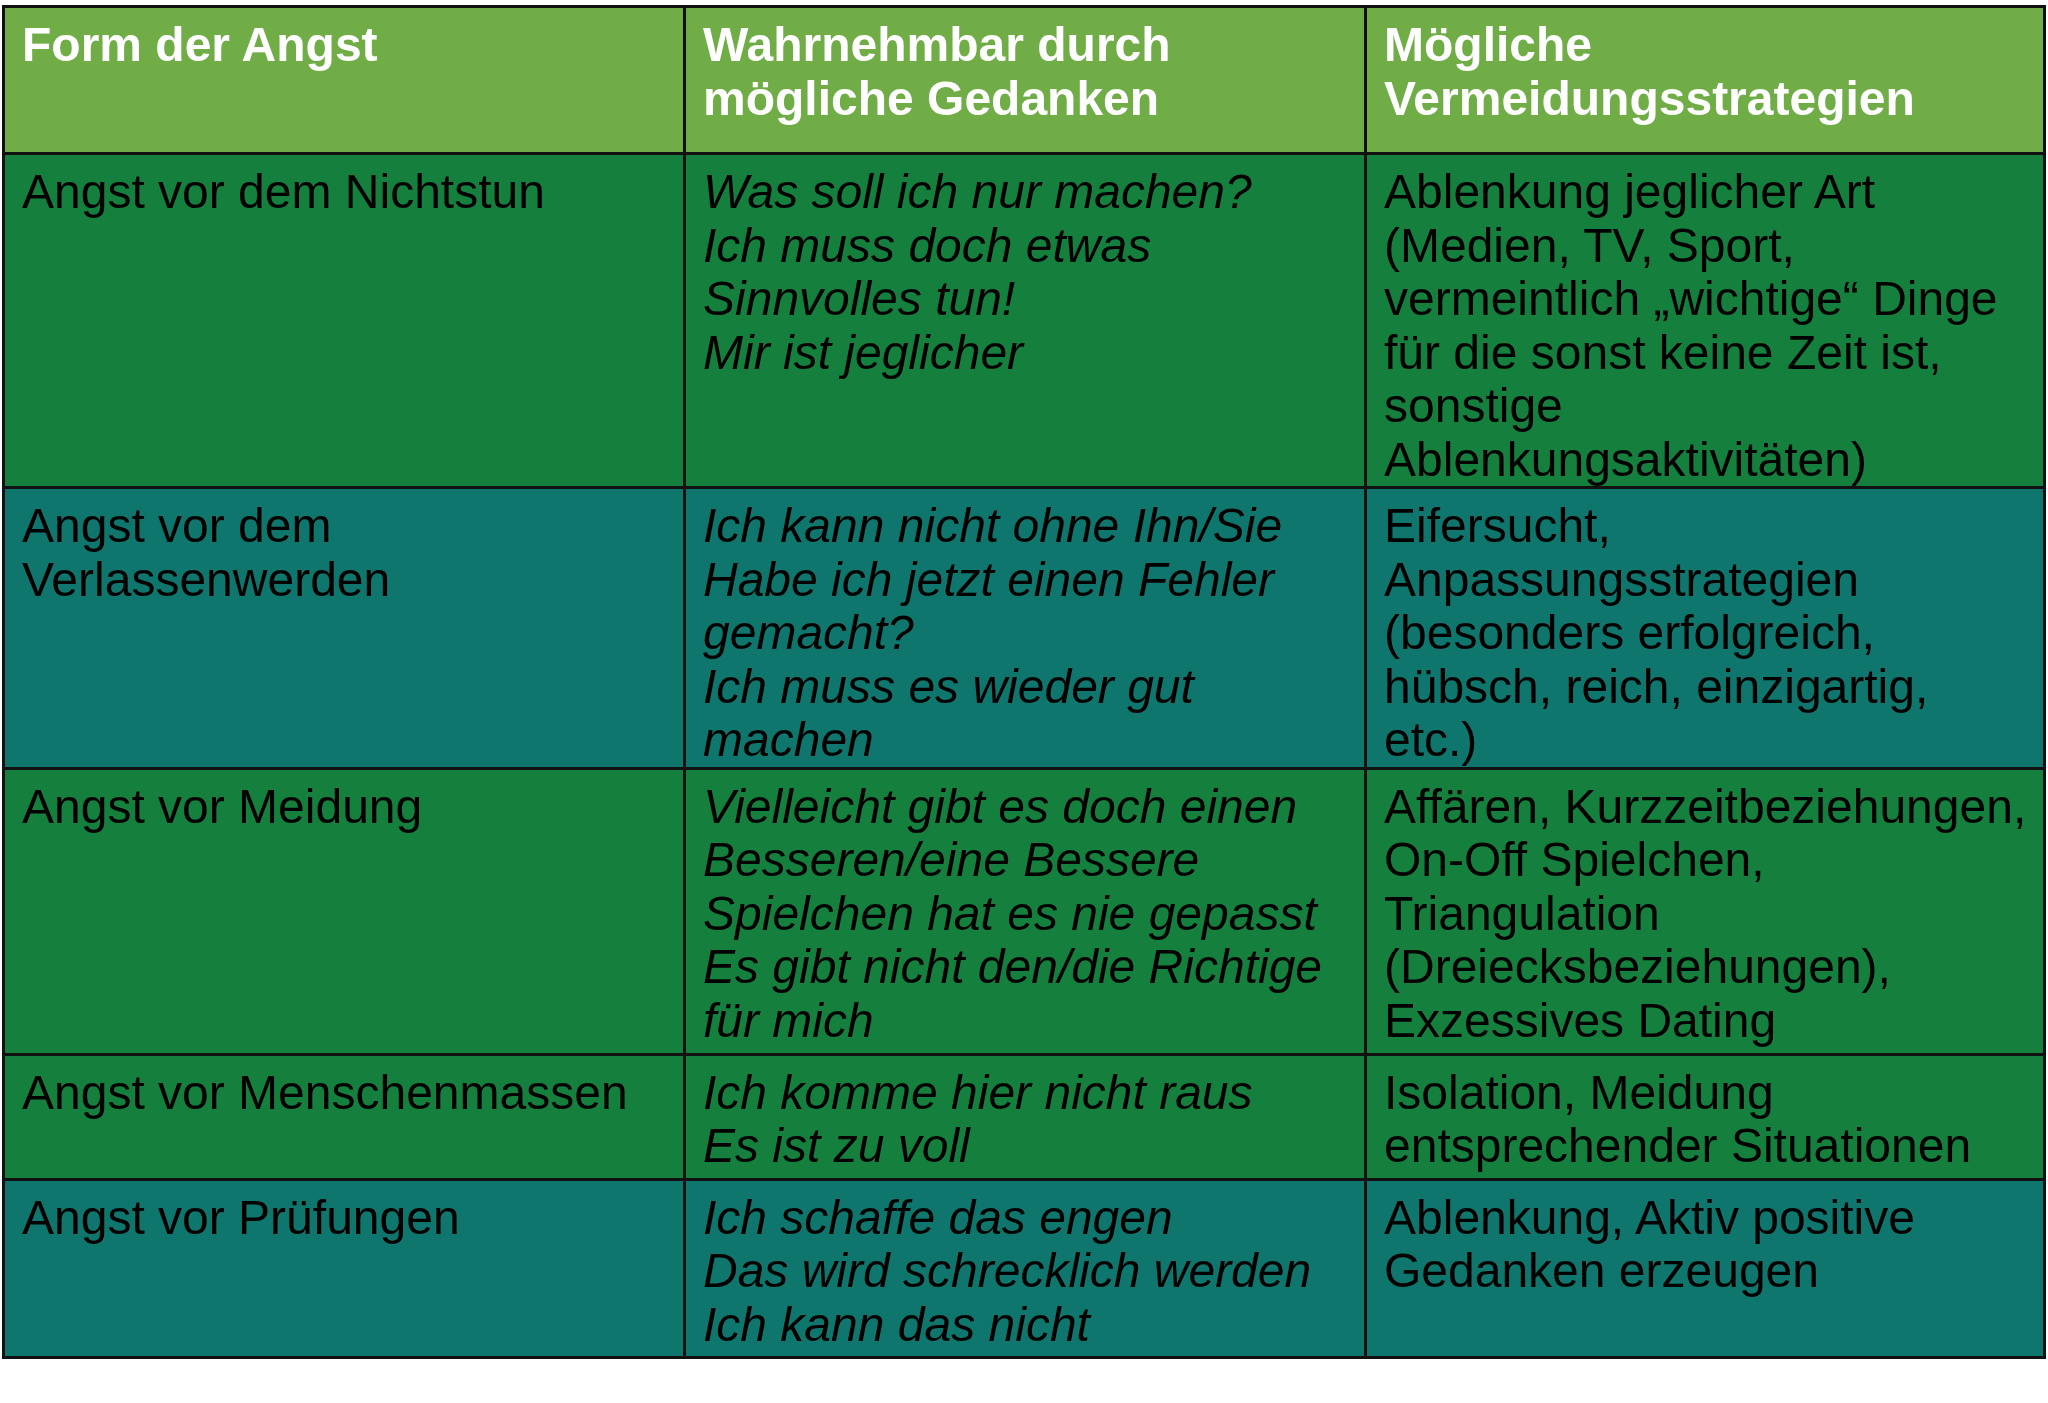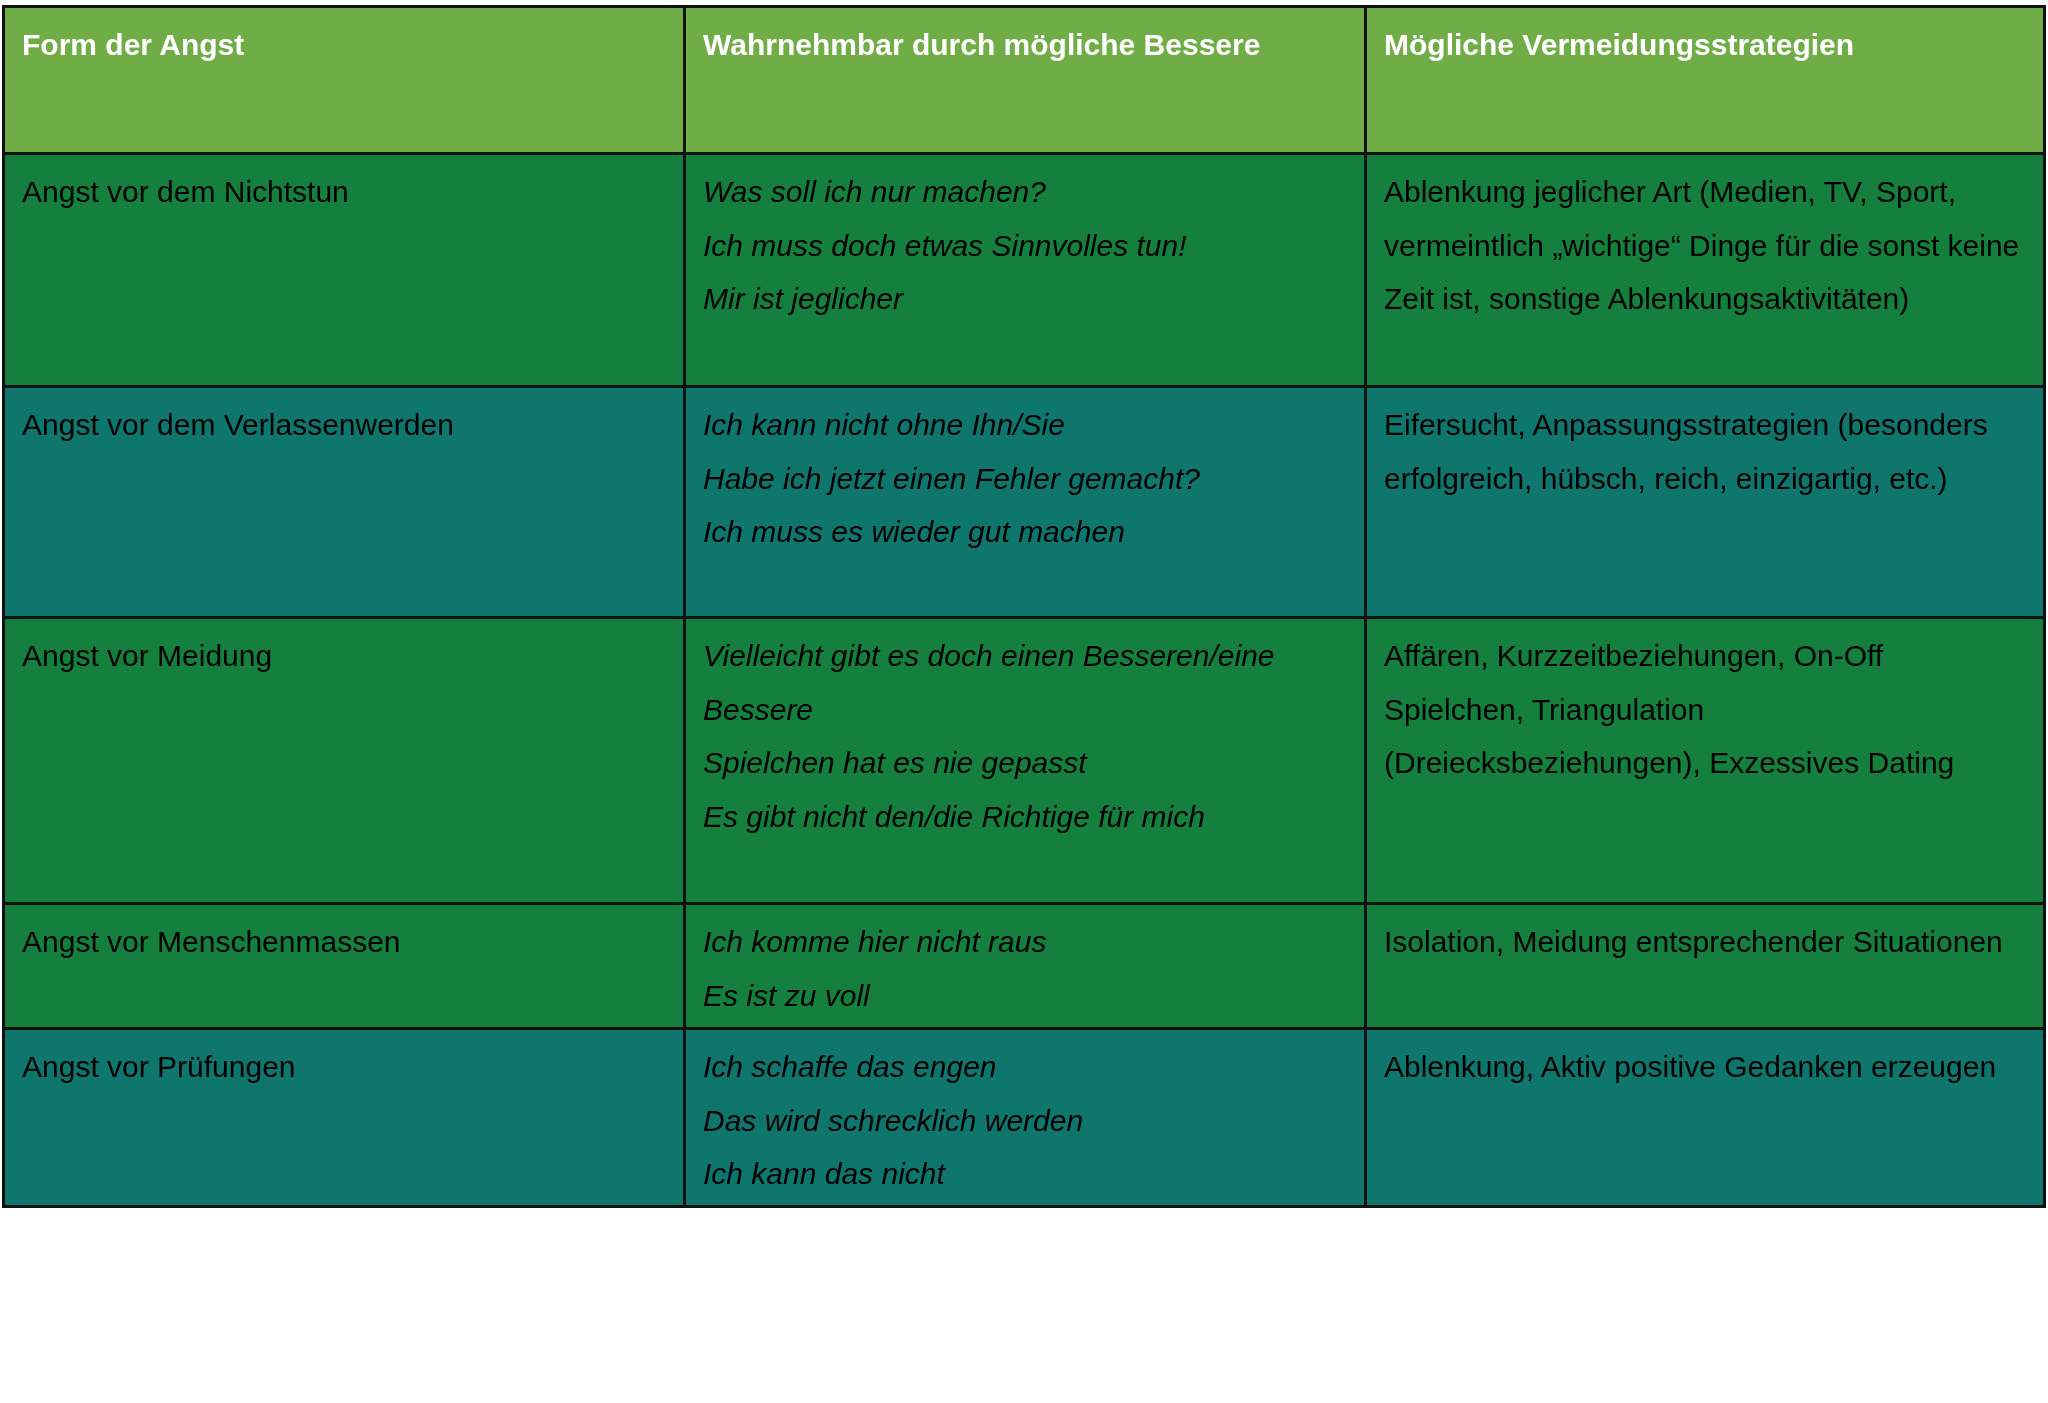--- a/index.html
+++ b/index.html
@@ -1,40 +1,40 @@
 <!DOCTYPE html>
 <html><head>
   <meta charset="utf-8">
   <style>
     html, body { margin: 0; padding: 0; background: #ffffff; }
     body { width: 2048px; height: 1403px; position: relative; overflow: hidden;
            font-family: "Liberation Sans", "DejaVu Sans", sans-serif; }
     .tbl { position: absolute; left: 2px; top: 5px; width: 2041px;
            border-collapse: collapse; table-layout: fixed; }
     .tbl td, .tbl th { border: 3px solid #111; vertical-align: top; text-align: left;
-           padding: 10px 16px 0 17px; font-size: 30px; line-height: 53.5px; color: #000; }
+           padding: 10px 16px 0 17px; font-size: 48px; line-height: 53.5px; color: #000; }
     .tbl th { background: #70ad47; color: #ffffff; font-weight: bold; height: 134px; }
     .tbl tr.odd td { background: #15803d; }
     .tbl tr.even td { background: #0f766e; }
     .thought { font-style: italic; }
     .line { display: block; }
   </style>
 </head>
 <body>
 
 <table class="tbl">
   <colgroup>
     <col style="width:681px">
       <col style="width:681px">
       <col style="width:679px">
   </colgroup>
   <tbody>
       <tr>
     <th>Form der Angst</th>
-    <th>Wahrnehmbar durch mögliche Bessere</th>
+    <th>Wahrnehmbar durch mögliche Gedanken</th>
     <th>Mögliche Vermeidungsstrategien</th>
   </tr>
   <tr class="odd" style="height:233px">
     <td>Angst vor dem Nichtstun</td>
     <td class="thought">
       <span class="line">Was soll ich nur machen?</span>
       <span class="line">Ich muss doch etwas Sinnvolles tun!</span>
       <span class="line">Mir ist jeglicher</span>
     </td>
     <td>Ablenkung jeglicher Art (Medien, TV, Sport, vermeintlich „wichtige“ Dinge für die sonst keine Zeit ist, sonstige Ablenkungsaktivitäten)</td>

